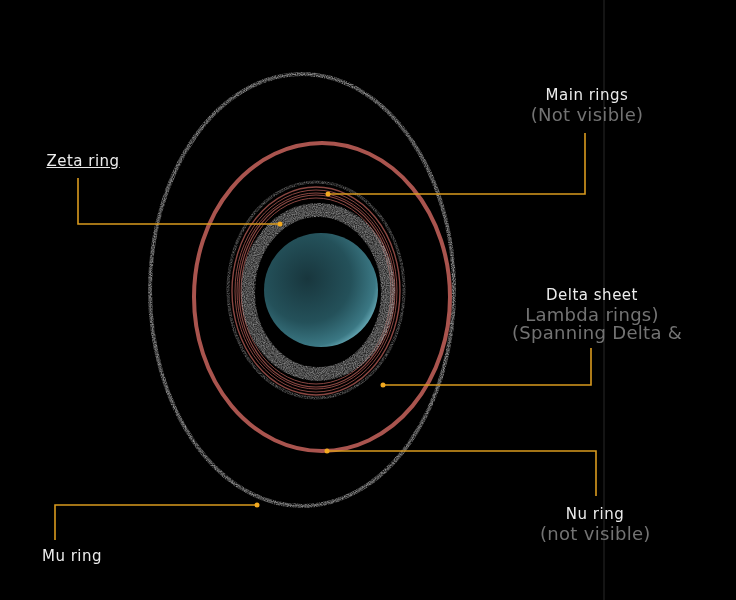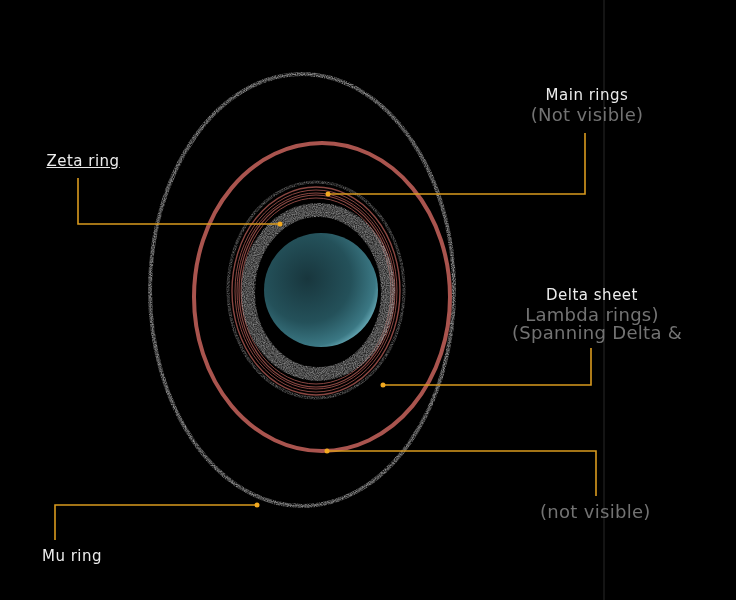--- a/index.html
+++ b/index.html
@@ -77,18 +77,19 @@
   <span class="title">Zeta ring</span>
 </div>
 
 <div class="label" style="left:512px; top:284px; width:160px;">
   <span class="title">Delta sheet</span>
   <span class="sub">Lambda rings)</span>
   <span class="sub">(Spanning Delta &amp;</span>
 </div>
 
 <div class="label" style="left:540px; top:503px; width:110px;">
+  <span class="title">Nu ring</span>
   <span class="sub">(not visible)</span>
 </div>
 
 <div class="label" style="left:22px; top:545px; width:100px; text-align:center;">
   <span class="title">Mu ring</span>
 </div>
 
 </body></html>

